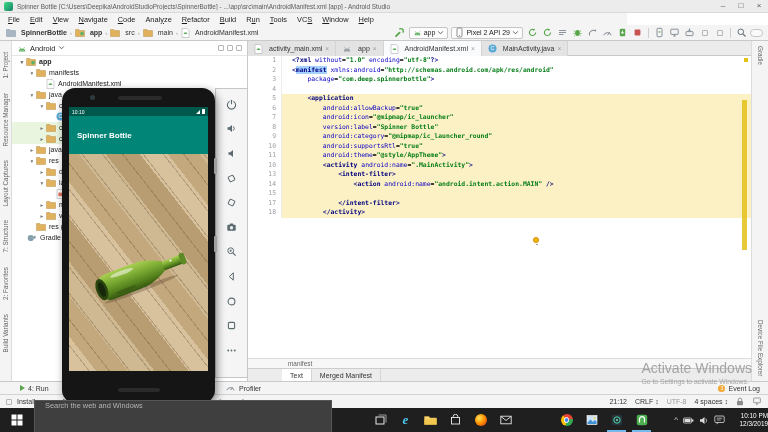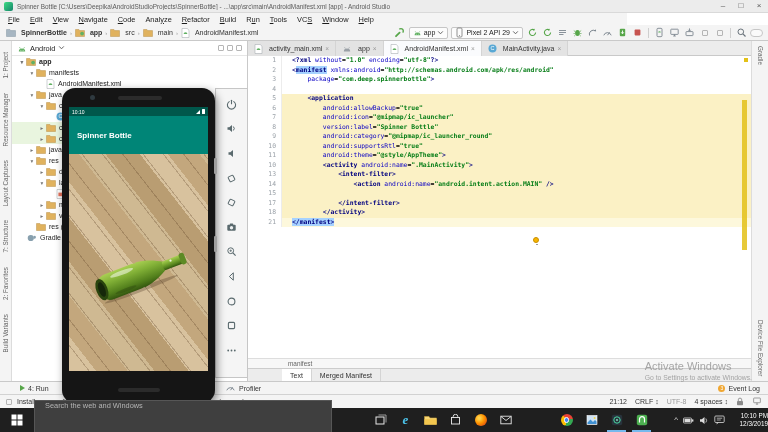--- a/index.html
+++ b/index.html
@@ -69,21 +69,21 @@
 .tw-run{display:flex;align-items:center;gap:3px;padding-left:20px}
 .play-tri{width:0;height:0;border-top:3px solid transparent;border-bottom:3px solid transparent;border-left:5px solid #57a64a;display:inline-block}
 .tw-prof{position:absolute;left:225px;display:flex;align-items:center;gap:3px}
 .tw-event{margin-left:auto;display:flex;align-items:center;gap:3px;padding-right:8px}
 .badge{width:7px;height:7px;border-radius:50%;background:#f0a732;color:#fff;font-size:5px;display:inline-flex;align-items:center;justify-content:center}
 .statusbar{position:absolute;left:0;top:394px;width:768px;height:14px;background:#f4f4f4;border-top:1px solid #d2d2d2;display:flex;align-items:center;font-size:7px;color:#333;padding:0 6px;gap:5px}
 .sb-right{margin-left:auto;display:flex;align-items:center;gap:8px}
 .dim{color:#999}
 
 .watermark{position:absolute;right:16px;top:360px;z-index:4;pointer-events:none;color:rgba(150,150,150,.85);text-align:left}
-.wm1{font-size:11px}
+.wm1{font-size:14px}
 .wm2{font-size:6.8px;margin-top:2px}
 
 .taskbar{position:absolute;left:0;top:408px;width:768px;height:24px;background:#1f1f1f;display:flex;align-items:center;z-index:6}
 .start{width:34px;height:24px;display:flex;align-items:center;justify-content:center}
 .tsearch{width:298px;height:40px;background:#3f3f3f;border:1px solid #565656;color:#b5b5b5;font-size:7.4px;display:flex;align-items:flex-start;padding-left:10px}
 .tb-apps{display:flex;margin-left:36px}
 .tb-apps2{display:flex;margin-left:36px}
 .tb-app{width:25px;height:24px;position:relative;display:flex;align-items:center;justify-content:center}
 .tb-app.active::after{content:"";position:absolute;bottom:0;left:3px;right:3px;height:2px;background:var(--active-underline)}
 .ff{width:12px;height:12px;border-radius:50%;background:radial-gradient(circle at 35% 35%,#ffd24a 10%,#ff9500 45%,#e2570e 78%,#b53a0a 100%);display:inline-block}
@@ -578,24 +578,20 @@
           <span class="code"></span>
         </div>
         <div class="code-row bg-y">
           <span class="gut">17</span>
           <span class="code"><span class="seg-p">            </span><span class="seg-t">&lt;/intent-filter&gt;</span></span>
         </div>
         <div class="code-row bg-y">
           <span class="gut">18</span>
           <span class="code"><span class="seg-p">        </span><span class="seg-t">&lt;/activity&gt;</span></span>
         </div>
-        <div class="code-row bg-y2">
-          <span class="gut">21</span>
-          <span class="code"><span class="seg-sel">&lt;/manifest&gt;</span></span>
-        </div>
       </div>
     <div class="bulb" style="top:196px;left:285px;position:absolute"></div>
     <div class="stripe-mark" style="top:59px"></div>
     <div class="corner-mark" style="top:17px"></div>
     <div class="manifest-bar">manifest</div>
     <div class="btabs" id="btabs">
         <span class="btab active">Text</span>
         <span class="btab">Merged Manifest</span>
       </div>
   </div>

